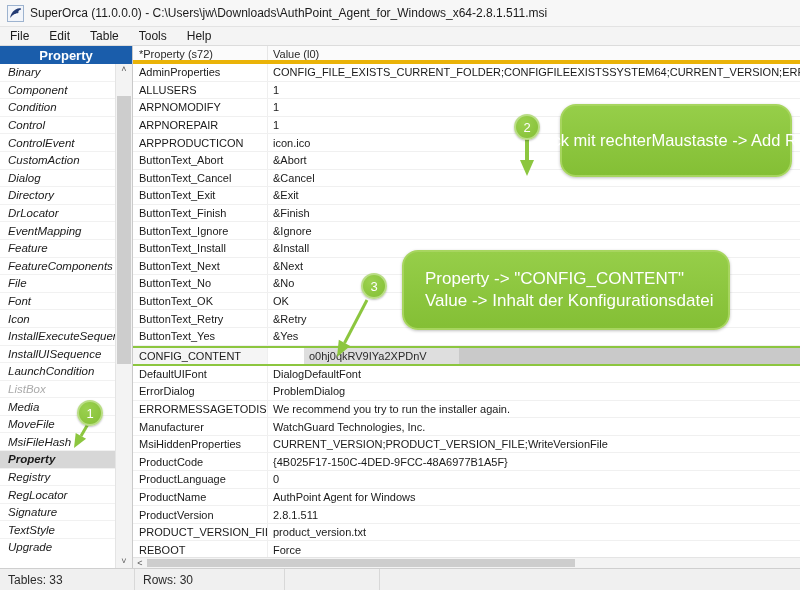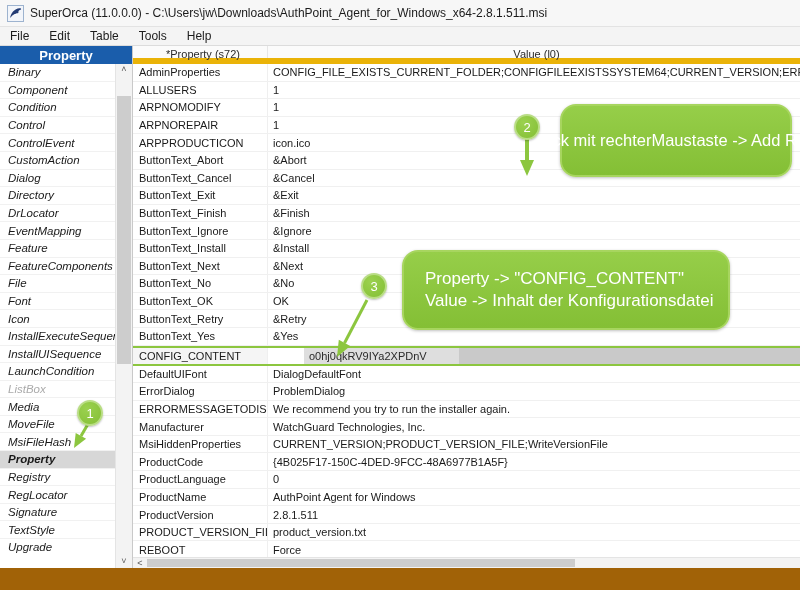--- a/index.html
+++ b/index.html
@@ -1,18 +1,18 @@
 <!DOCTYPE html>
 <html><head>
 <meta charset="utf-8">
 <style>
   * { margin:0; padding:0; box-sizing:border-box; }
   html,body { width:800px; height:590px; overflow:hidden; background:#fff;
               font-family:"Liberation Sans", sans-serif; }
-  .window { position:relative; width:800px; height:590px; background:#a16207;
+  .window { position:relative; width:800px; height:590px; background:#d946ef;
             outline:1px solid #a9a9a9; overflow:hidden; }
 
   
   .titlebar { position:absolute; top:0; left:0; right:0; height:27px;
               background:#f7f7f7; border-bottom:1px solid #e3e3e3;
               display:flex; align-items:center; padding-left:7px; }
   .app-icon { width:17px; height:17px; margin-right:6px; flex:0 0 auto; }
   .title-text { font-size:12px; color:#1b1b1b; white-space:nowrap; }
 
   
@@ -37,21 +37,21 @@
              border-left:1px solid #e4e4e4; }
   .vscroll .arrow { position:absolute; left:0; right:0; height:12px; background:#f3f3f3;
                     color:#5a5a5a; font-size:9px; line-height:11px; text-align:center; }
   .vscroll .arrow.up { top:0; }
   .vscroll .arrow.down { bottom:0; }
   .vscroll .thumb { position:absolute; left:1px; right:1px; top:32px; height:268px; background:#cdcdcd; }
 
   
   .content { position:absolute; top:46px; left:133px; right:0; height:522px; background:#fff; }
   .thead { position:absolute; top:0; left:0; right:0; height:18px; background:#fbfbfb;
-           border-bottom:6px solid #eab308; display:flex; font-size:11px; color:#2a2a2a;text-align:center; }
+           border-bottom:4px solid #eab308; display:flex; font-size:11px; color:#2a2a2a; }
   .thead .col-prop { flex:0 0 135px; padding:2px 0 0 6px; border-right:1px solid #e6e6e6; }
   .thead .col-val  { flex:1; padding:2px 0 0 5px; }
   .tbody { position:absolute; top:18px; left:0; right:0; height:492.8px; overflow:hidden; }
   .trow { height:17.6px; display:flex; font-size:11px; color:#1a1a1a;
           border-bottom:1px solid #f0f0f0; }
   .trow .cell-prop { flex:0 0 135px; padding-left:6px; display:flex; align-items:center;
                      border-right:1px solid #efefef; white-space:nowrap; overflow:hidden; }
   .trow .cell-val { flex:1; padding-left:5px; display:flex; align-items:center;
                     white-space:nowrap; overflow:hidden; }
   .trow.sel { border-top:2px solid #8cc63f; border-bottom:2px solid #8cc63f; height:20px;gap:36px; }
@@ -275,20 +275,25 @@
           <div class="cell-prop">REBOOT</div>
           <div class="cell-val">Force</div>
         </div>
       </div>
     <div class="hscroll">
       <div class="arrow">˂</div>
       <div class="thumb"></div>
     </div>
   </div>
 
+  <div class="statusbar">
+    <div class="status-sec s1">Tables: 33</div>
+    <div class="status-sec s2">Rows: 30</div>
+    <div class="status-sec s3"></div>
+  </div>
 
   <svg class="arrows" width="800" height="590">
     <g stroke="#8cc63f" fill="#8cc63f">
       <line x1="88" y1="424" x2="81" y2="436" stroke-width="3"></line>
       <polygon points="86.1,438.7 75.7,432.9 74,448" stroke="none"></polygon>
     </g>
     <g stroke="#8cc63f" fill="#8cc63f">
       <line x1="527" y1="139" x2="527" y2="162" stroke-width="4"></line>
       <polygon points="520,160 534,160 527,176" stroke="none"></polygon>
     </g>

